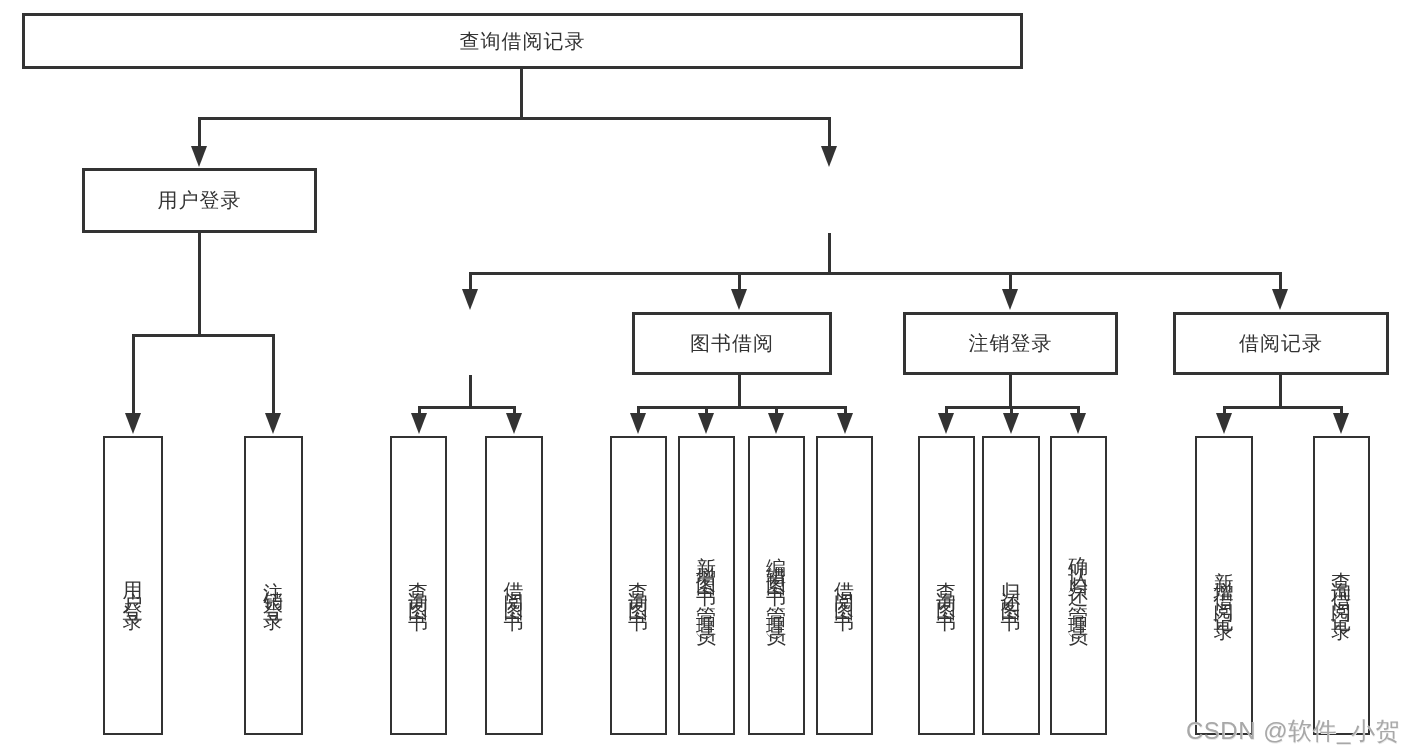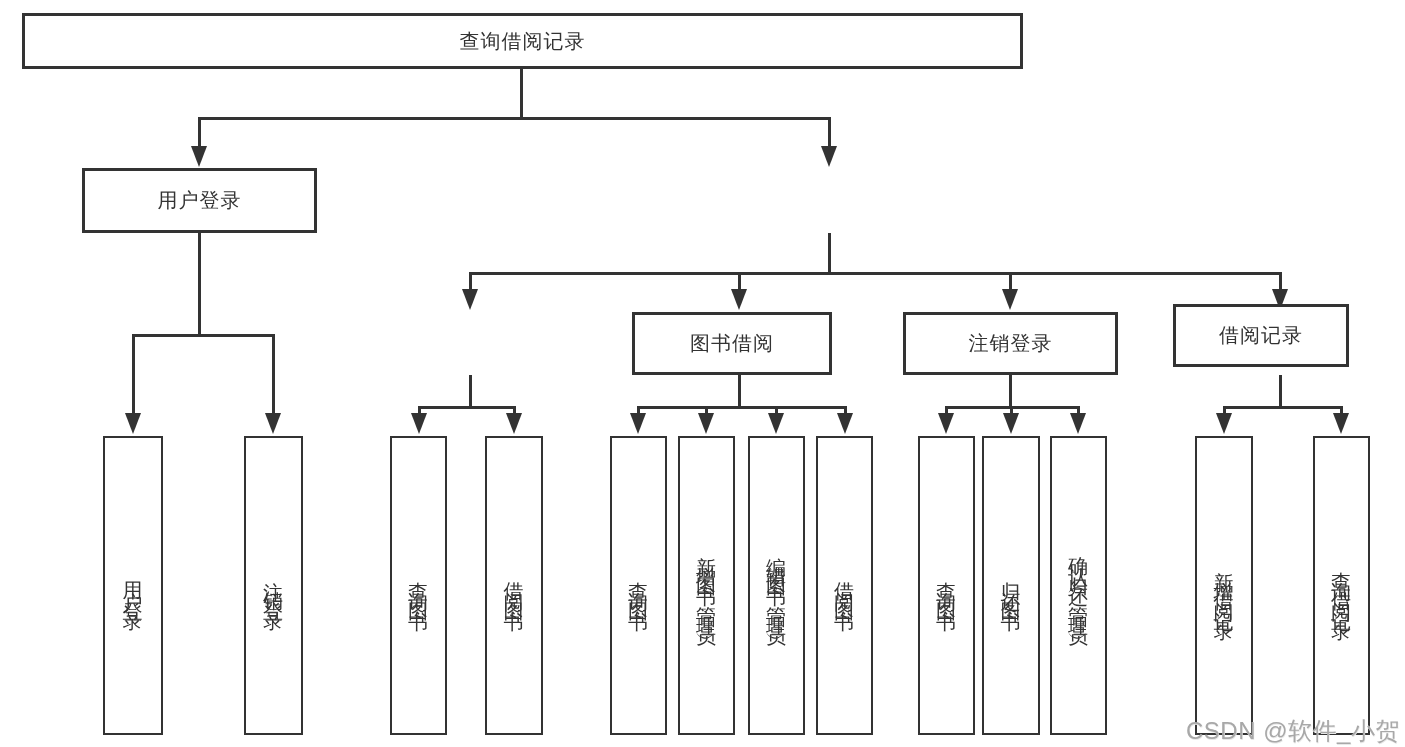--- a/index.html
+++ b/index.html
@@ -87,21 +87,21 @@
   <div class="arrow" style="left:1002px;top:289px"></div>
   <div class="vline" style="left:1279px;top:272px;height:20px"></div>
   <div class="arrow" style="left:1272px;top:289px"></div>
 
   <div class="box" style="left:632px;top:312px;width:200px;height:63px">
     <span>图书借阅</span>
   </div>
   <div class="box" style="left:903px;top:312px;width:215px;height:63px">
     <span>注销登录</span>
   </div>
-  <div class="box" style="left:1173px;top:304px;width:176px;height:63px">
+  <div class="box" style="left:1173px;top:312px;width:216px;height:63px">
     <span>借阅记录</span>
   </div>
 
   <div class="vline" style="left:469px;top:375px;height:33px"></div>
   <div class="hline" style="left:418px;top:406px;width:98px"></div>
   <div class="vline" style="left:418px;top:406px;height:10px"></div>
   <div class="arrow" style="left:411px;top:413px"></div>
   <div class="vline" style="left:513px;top:406px;height:10px"></div>
   <div class="arrow" style="left:506px;top:413px"></div>
 

